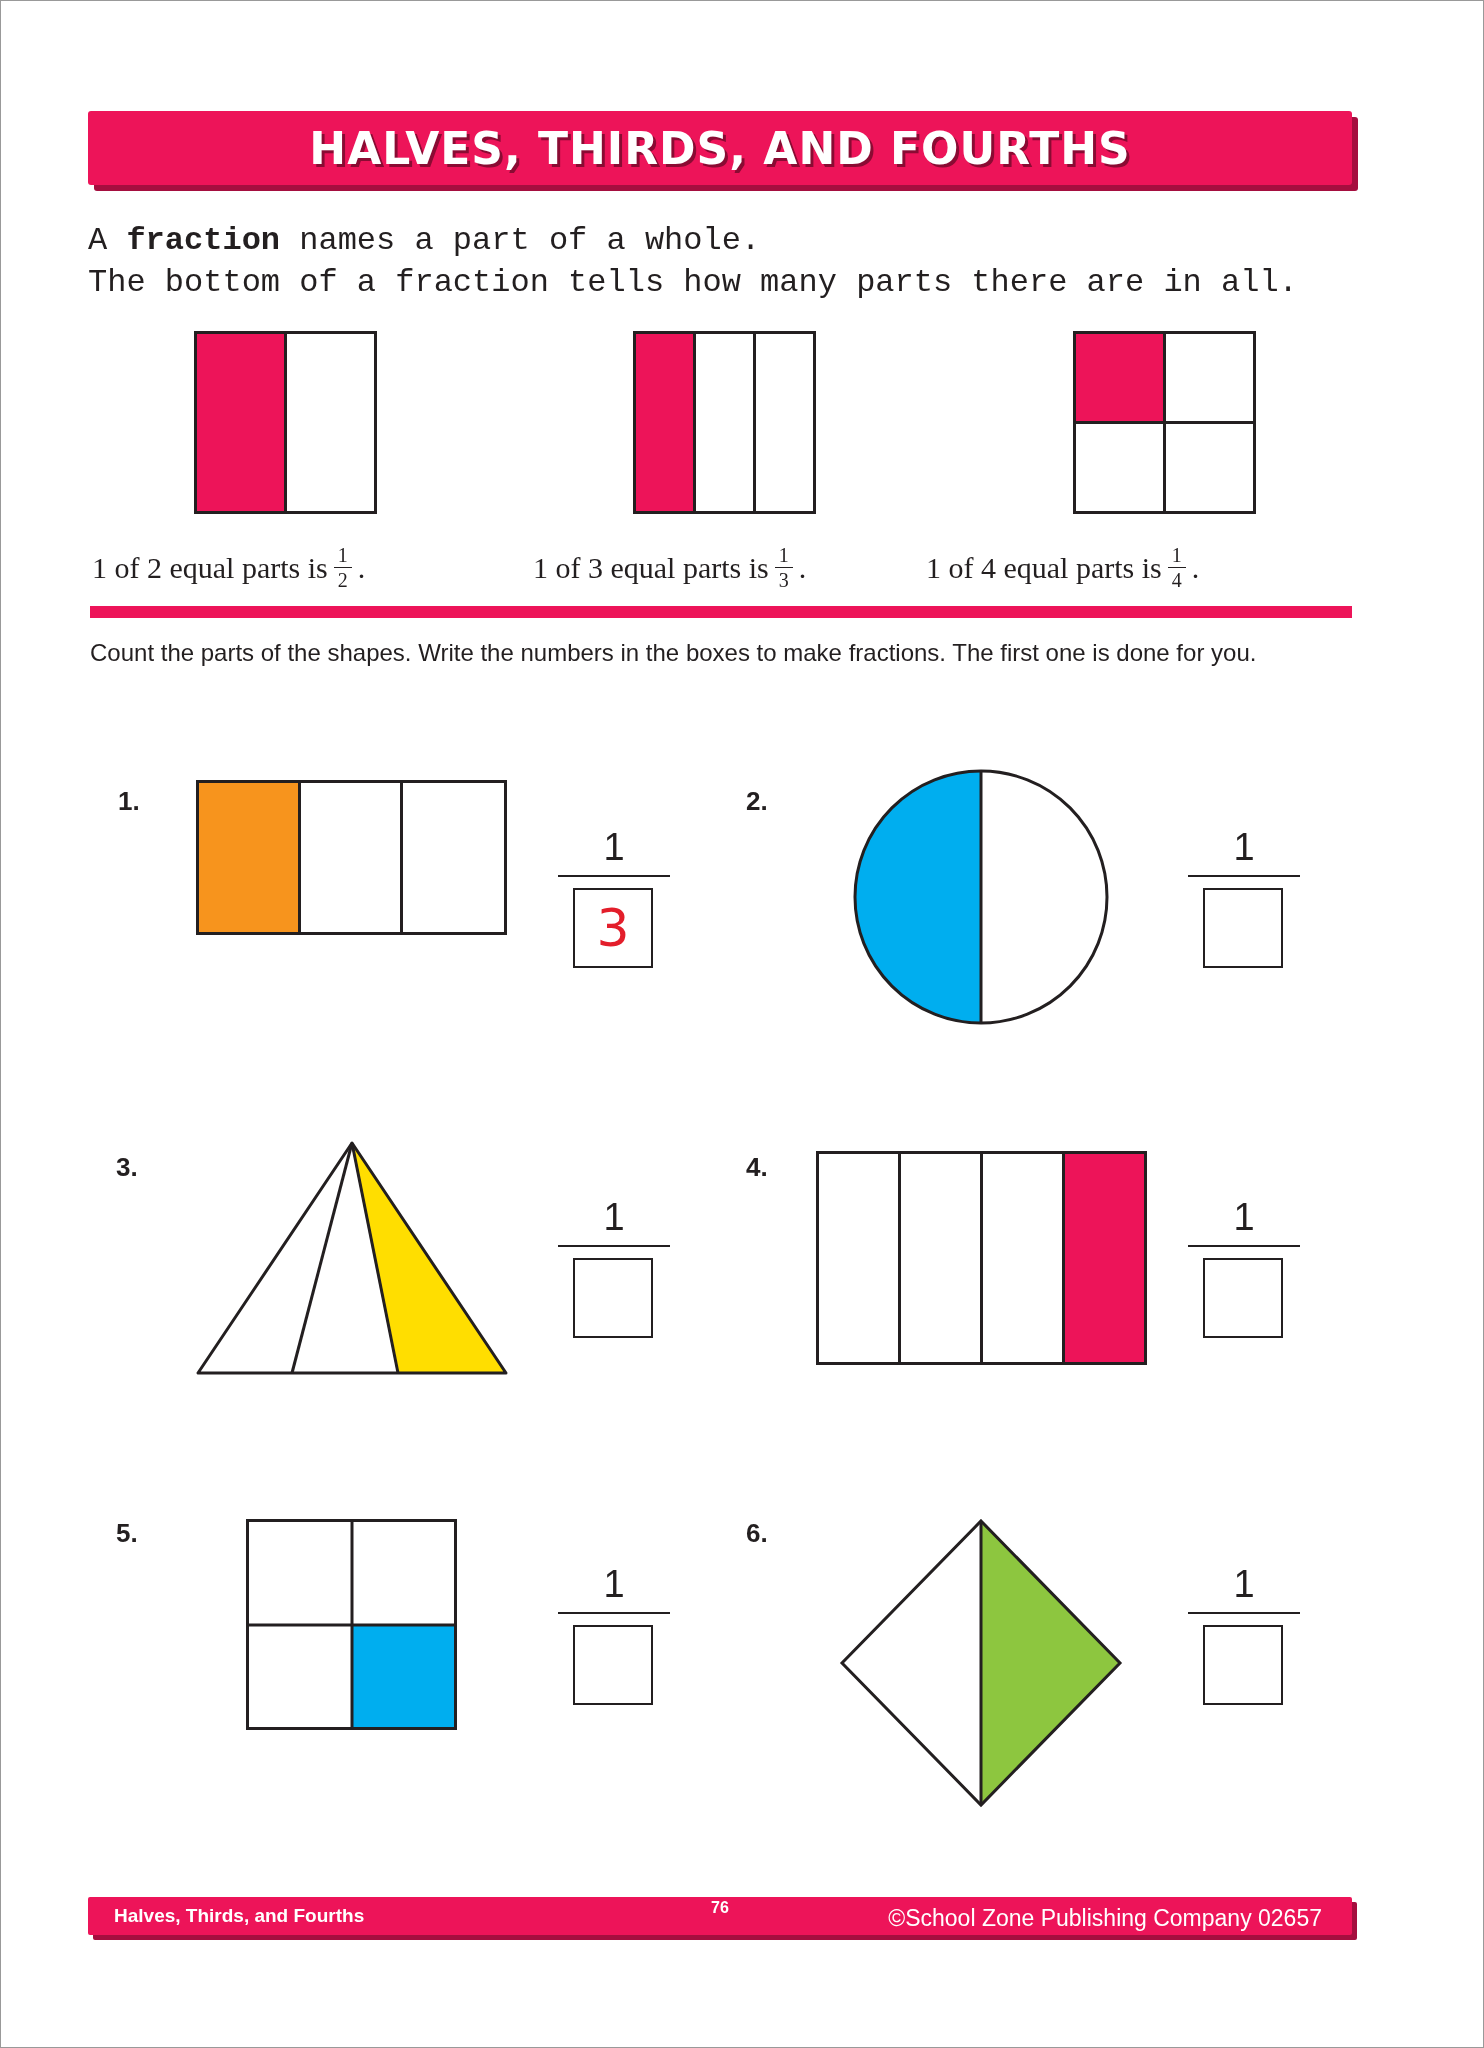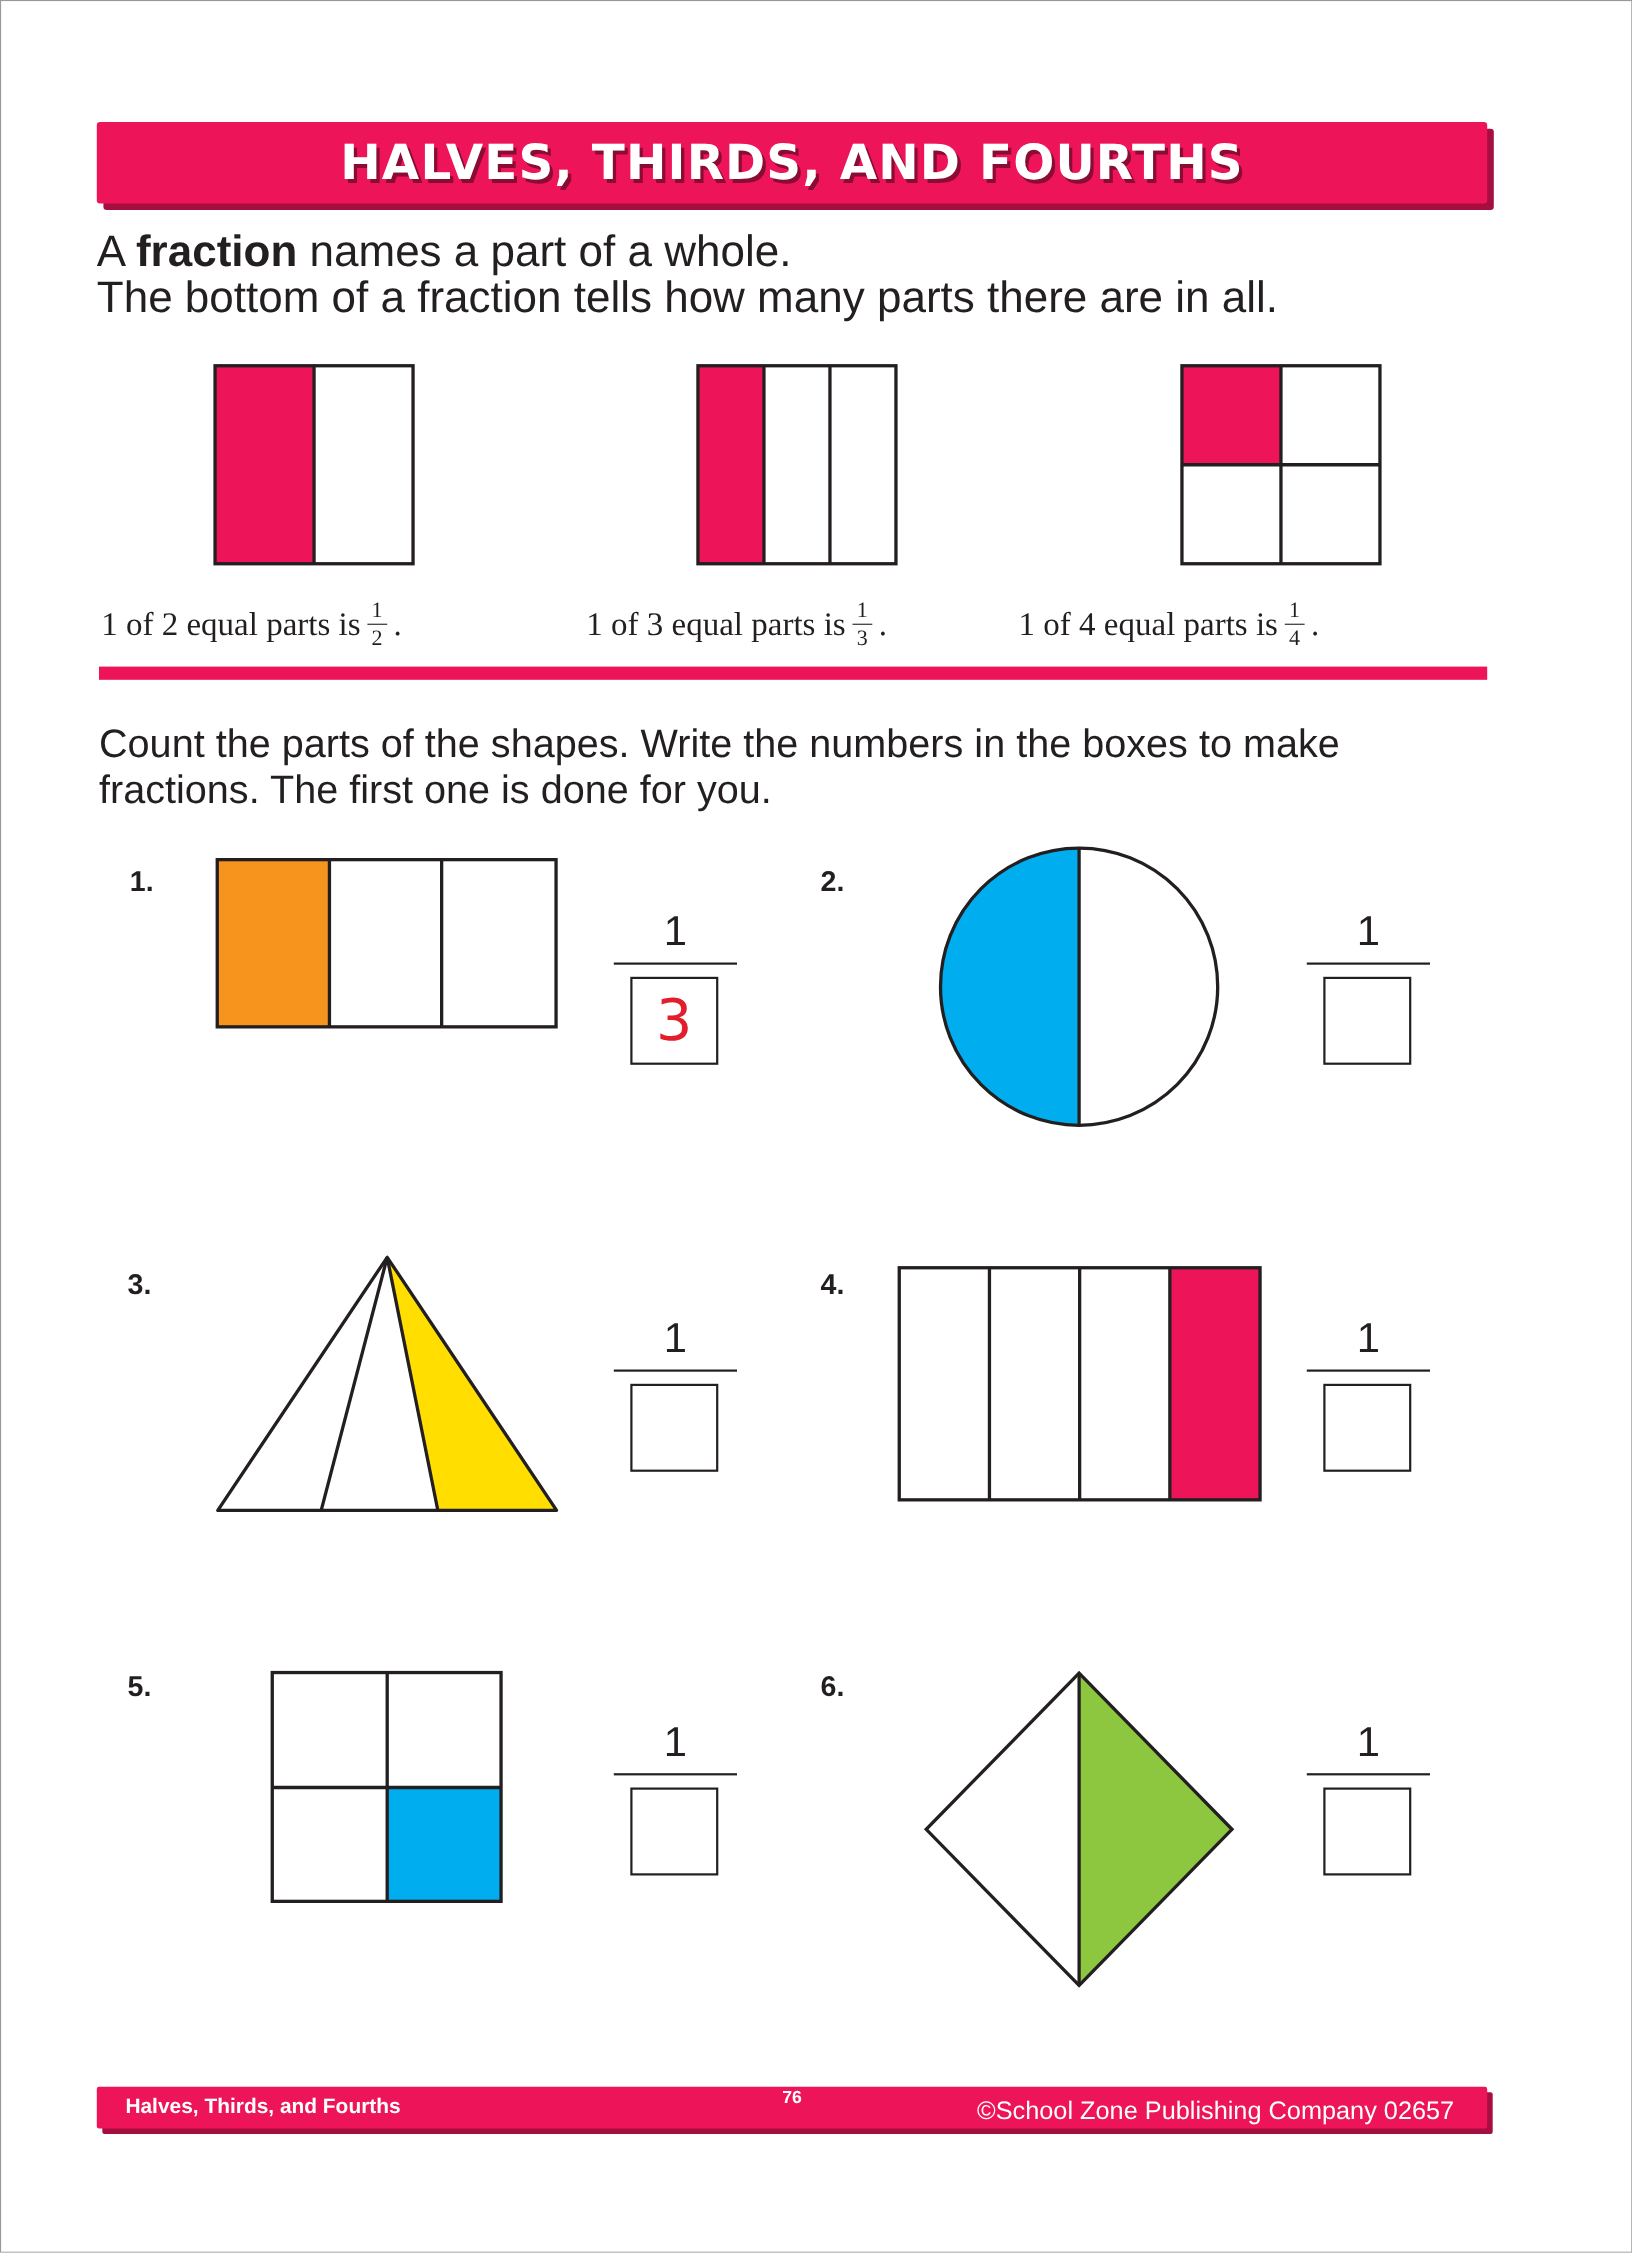--- a/index.html
+++ b/index.html
@@ -1,26 +1,26 @@
 <!DOCTYPE html>
 <html><head>
 <meta charset="utf-8">
 <style>
   html, body { margin:0; padding:0; background:#ffffff; }
   body { width:1484px; height:2048px; position:relative; overflow:hidden; font-family:"DejaVu Sans", sans-serif; color:#231f20; }
   .page-border { position:absolute; left:0; top:0; width:1482px; height:2046px; border:1px solid #999; }
   .title-bar { position:absolute; left:88px; top:111px; width:1264px; height:74px; background:#ed1459; box-shadow:6px 6px 0 #a50e3f; border-radius:3px; display:flex; align-items:center; justify-content:center; }
   .title-text { font-family:"DejaVu Sans", sans-serif; font-weight:bold; font-size:44px; color:#fff; letter-spacing:1px; text-shadow:3px 3px 0 #8a0b33; }
-  .intro { position:absolute; left:88px; top:208px; font-size:40px; line-height:42px; font-family:Liberation Sans, sans-serif; }
+  .intro { position:absolute; left:88px; top:220px; font-size:32px; line-height:42px; font-family:Liberation Mono, monospace; }
   .intro b { font-weight:bold; }
   .ex-label { position:absolute; top:545px; font-size:30px; font-family:Liberation Serif, serif; white-space:nowrap; display:flex; align-items:center;justify-content:center; }
   .frac { display:inline-flex; flex-direction:column; align-items:center; font-size:20px; line-height:20px; margin:0 6px; }
   .frac .bar { width:18px; border-top:1.5px solid #231f20; margin:2px 0; }
   .divider { position:absolute; left:90px; top:606px; width:1262px; height:12px; background:#ed1459; }
-  .instructions { position:absolute; left:90px; top:632px; font-size:36px; line-height:42px; font-family:"Liberation Sans", sans-serif; width:1260px;margin-top:23px; }
+  .instructions { position:absolute; left:90px; top:632px; font-size:24px; line-height:42px; font-family:"Liberation Sans", sans-serif; width:1260px; }
   .prob-num { position:absolute; font-size:26px; font-weight:bold; font-family:"Liberation Sans", sans-serif; }
   .answer { position:absolute; width:112px; height:100px; }
   .answer .num { position:absolute; left:0; width:112px; top:-4px; text-align:center; font-size:38px; font-family:"Liberation Sans", sans-serif; }
   .answer .line { position:absolute; left:0; top:45px; width:112px; border-top:2.5px solid #231f20; }
   .answer .box { position:absolute; left:15px; top:58px; width:80px; height:80px; border:2.5px solid #231f20; box-sizing:border-box; display:flex; align-items:center; justify-content:center; font-size:52px; color:#e31e2b; font-family:"DejaVu Sans", sans-serif; }
   .footer-bar { position:absolute; left:88px; top:1897px; width:1264px; height:38px; background:#ed1459; box-shadow:5px 5px 0 #a50e3f; border-radius:2px; color:#fff; }
   .footer-left { position:absolute; left:26px; top:8px; font-size:19px; font-weight:bold; font-family:"Liberation Sans", sans-serif; }
   .footer-center { position:absolute; left:0; width:100%; text-align:center; top:2px; font-size:16px; font-weight:bold; font-family:"Liberation Sans", sans-serif; }
   .footer-right { position:absolute; right:30px; top:8px; font-size:23px; font-family:"Liberation Sans", sans-serif; }
   svg { position:absolute; overflow:visible; }

